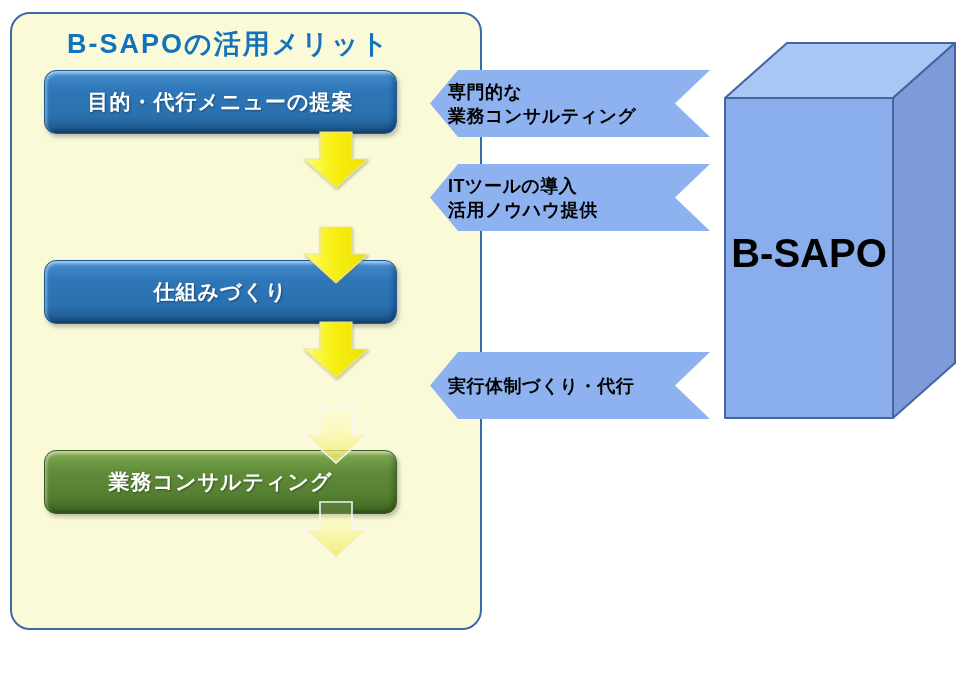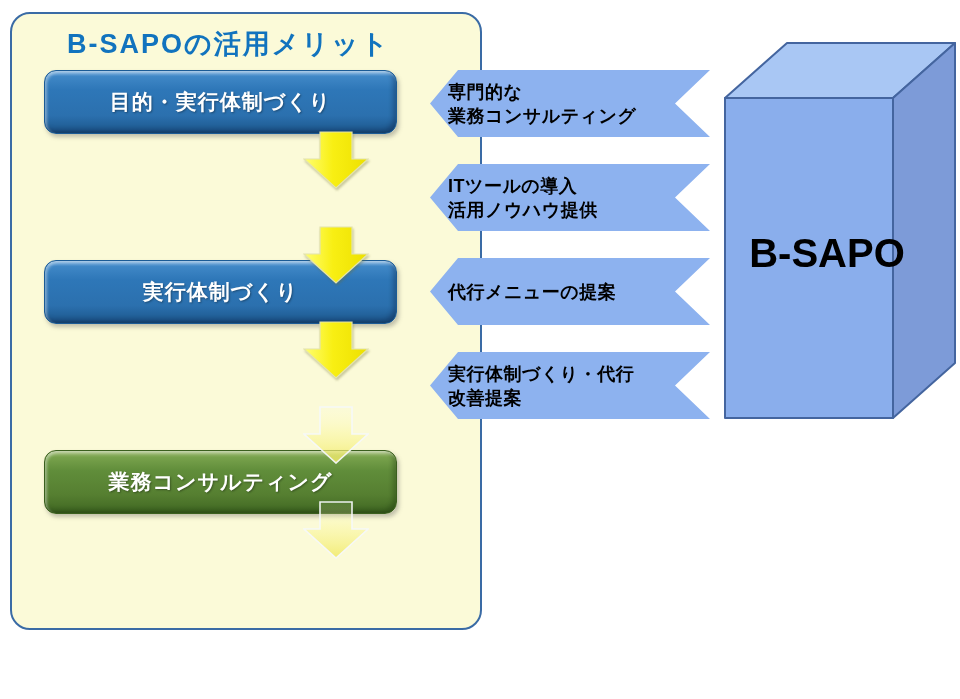--- a/index.html
+++ b/index.html
@@ -44,21 +44,21 @@
     clip-path:polygon(0 50%,10% 0,100% 0,87.5% 50%,100% 100%,10% 100%);
     display:flex;flex-direction:column;justify-content:center;
     padding-left:18px;box-sizing:border-box;
     color:#000;font-weight:bold;font-size:18px;line-height:24px;letter-spacing:0.5px;
   }
   .c1{top:70px}.c2{top:164px}.c3{top:258px}.c4{top:352px}
   
   .cube-svg{position:absolute;left:716px;top:36px;width:248px;height:392px;}
   .cube-label{
     position:absolute;left:725px;top:231px;width:168px;text-align:center;
-    font-size:40px;font-weight:bold;color:#000;letter-spacing:0px;padding-left:18px;
+    font-size:40px;font-weight:bold;color:#000;letter-spacing:0px;
   }
   .defs-holder{position:absolute;width:0;height:0;overflow:hidden;}
 </style>
 </head>
 <body>
 
 <div class="canvas">
 
   <svg class="defs-holder" aria-hidden="true">
     <defs>
@@ -72,24 +72,24 @@
         <stop offset="45%" stop-color="rgba(250,246,150,0.45)"></stop>
         <stop offset="100%" stop-color="rgba(240,233,100,0.85)"></stop>
       </linearGradient>
     </defs>
   </svg>
 
   <div class="panel">
     <div class="panel-title">B-SAPOの活用メリット</div>
 
     <div class="step blue s1">
-      <span>目的・実行体制づくり</span>
+      <span>目的・代行メニューの提案</span>
     </div>
     <div class="step blue s3">
-      <span>実行体制づくり</span>
+      <span>仕組みづくり</span>
     </div>
     <div class="step green s5">
       <span>業務コンサルティング</span>
     </div>
 
     <svg class="flow-arrow bright a1" viewBox="0 0 66 58">
       <polygon points="17,1 49,1 49,28 65,28 33,57 1,28 17,28" fill="url(#gradY)" stroke="#E3E3AE" stroke-width="1.2"></polygon>
     </svg>
     <svg class="flow-arrow bright a2" viewBox="0 0 66 58">
       <polygon points="17,1 49,1 49,28 65,28 33,57 1,28 17,28" fill="url(#gradY)" stroke="#E3E3AE" stroke-width="1.2"></polygon>
@@ -106,27 +106,22 @@
   </div>
 
   <div class="callout c2">
     <div>ITツールの導入</div>
     <div>活用ノウハウ提供</div>
   </div>
   <div class="callout c1">
     <div>専門的な</div>
     <div>業務コンサルティング</div>
   </div>
-  <div class="callout c3">
-    <div>代行メニューの提案</div>
-    <div></div>
-  </div>
   <div class="callout c4">
     <div>実行体制づくり・代行</div>
-    <div>改善提案</div>
   </div>
 
   <svg class="cube-svg" viewBox="0 0 248 392">
     <polygon points="9,62 71,7 239,7 177,62" fill="#A9C7F4" stroke="#44659F" stroke-width="2" stroke-linejoin="round"></polygon>
     <polygon points="177,62 239,7 239,327 177,382" fill="#7D9BD8" stroke="#44659F" stroke-width="2" stroke-linejoin="round"></polygon>
     <rect x="9" y="62" width="168" height="320" fill="#8AAEEC" stroke="#44659F" stroke-width="2" stroke-linejoin="round"></rect>
   </svg>
   <div class="cube-label">B-SAPO</div>
 
 </div>

